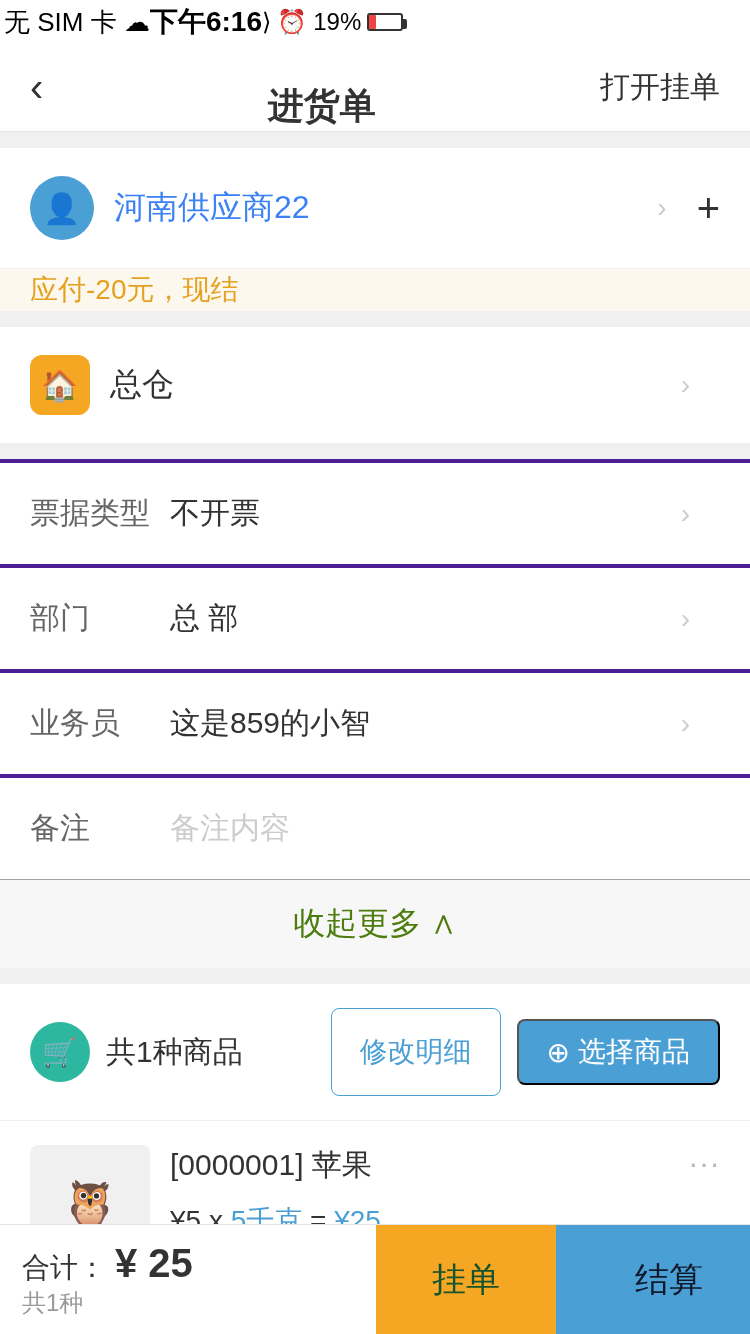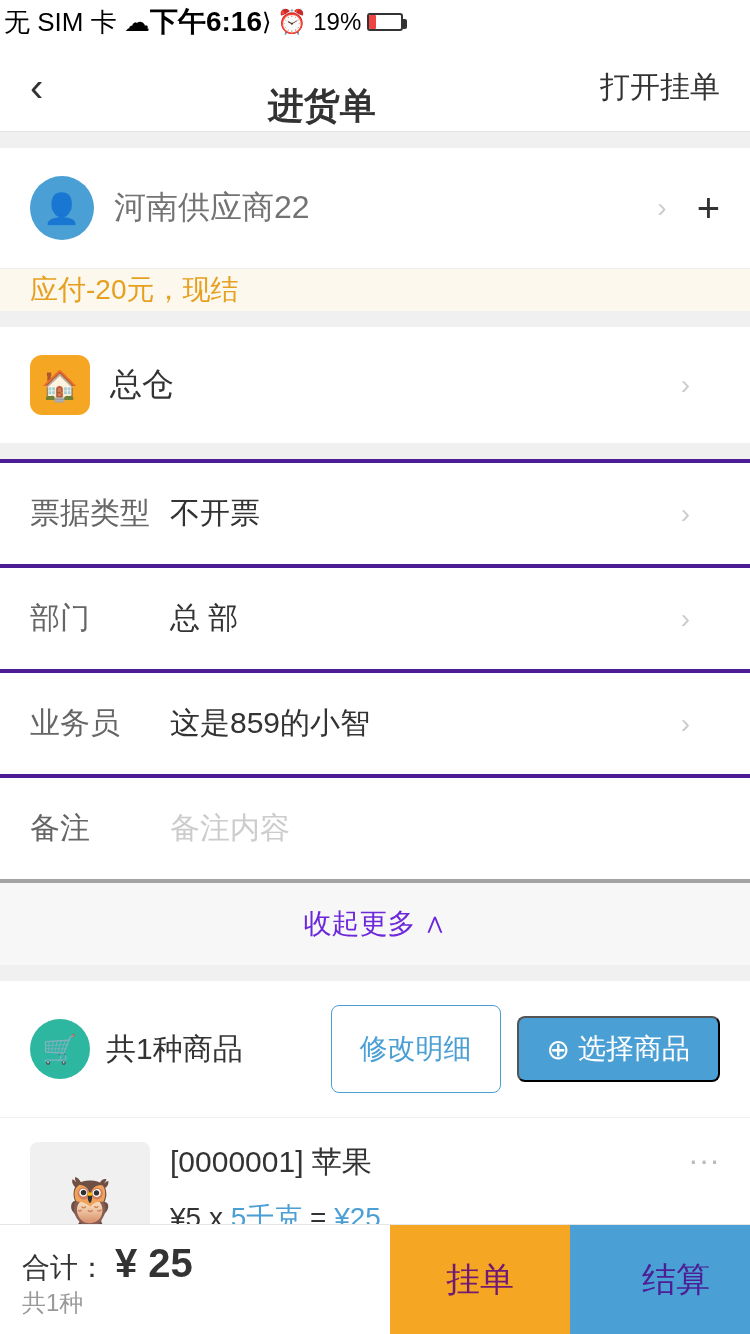--- a/index.html
+++ b/index.html
@@ -80,21 +80,21 @@
       display: flex;
       align-items: center;
       justify-content: center;
       color: #fff;
       font-size: 30px;
       margin-right: 20px;
     }
     .supplier-name {
       flex: 1;
       font-size: 32px;
-      color: #737373;
+      color: #3b82f6;
     }
     .chevron-right {
       color: #ccc;
       font-size: 28px;
       margin-right: 30px;
     }
     .add-btn {
       font-size: 40px;
       color: #333;
       line-height: 1;
@@ -154,23 +154,23 @@
       flex: 1;
       font-size: 30px;
       color: #ccc;
     }
 
     
     .collapse-row {
       background: #f7f7f7;
       text-align: center;
       padding: 22px;
-      font-size: 28px;
-      color: #6d28d9;
-      border-top: 4px solid #a3a3a3;
+      font-size: 32px;
+      color: #4d7c0f;
+      border-top: 1px solid #a3a3a3;
     }
 
     
     .product-header {
       display: flex;
       align-items: center;
       padding: 24px 30px;
       background: #fff;
     }
     .product-icon {
@@ -284,32 +284,32 @@
       color: #999;
     }
     .footer-btn-orange {
       width: 180px;
       height: 110px;
       background: #f5a623;
       display: flex;
       align-items: center;
       justify-content: center;
       font-size: 34px;
-      color: #701a75;
+      color: #14532d;
       font-weight: 500;
     }
     .footer-btn-blue {
-      width: 180px;
+      width: 194px;
       height: 110px;
       background: #4a9fd4;
       display: flex;
       align-items: center;
       justify-content: center;
       font-size: 34px;
-      color: #4c1d95;
+      color: #0f172a;
       font-weight: 500;
       padding-left: 32px;
     }
   </style>
 </head>
 <body>
 
 <div class="status-bar">
   <div class="status-left">
     <span>无 SIM 卡  ☁</span>

